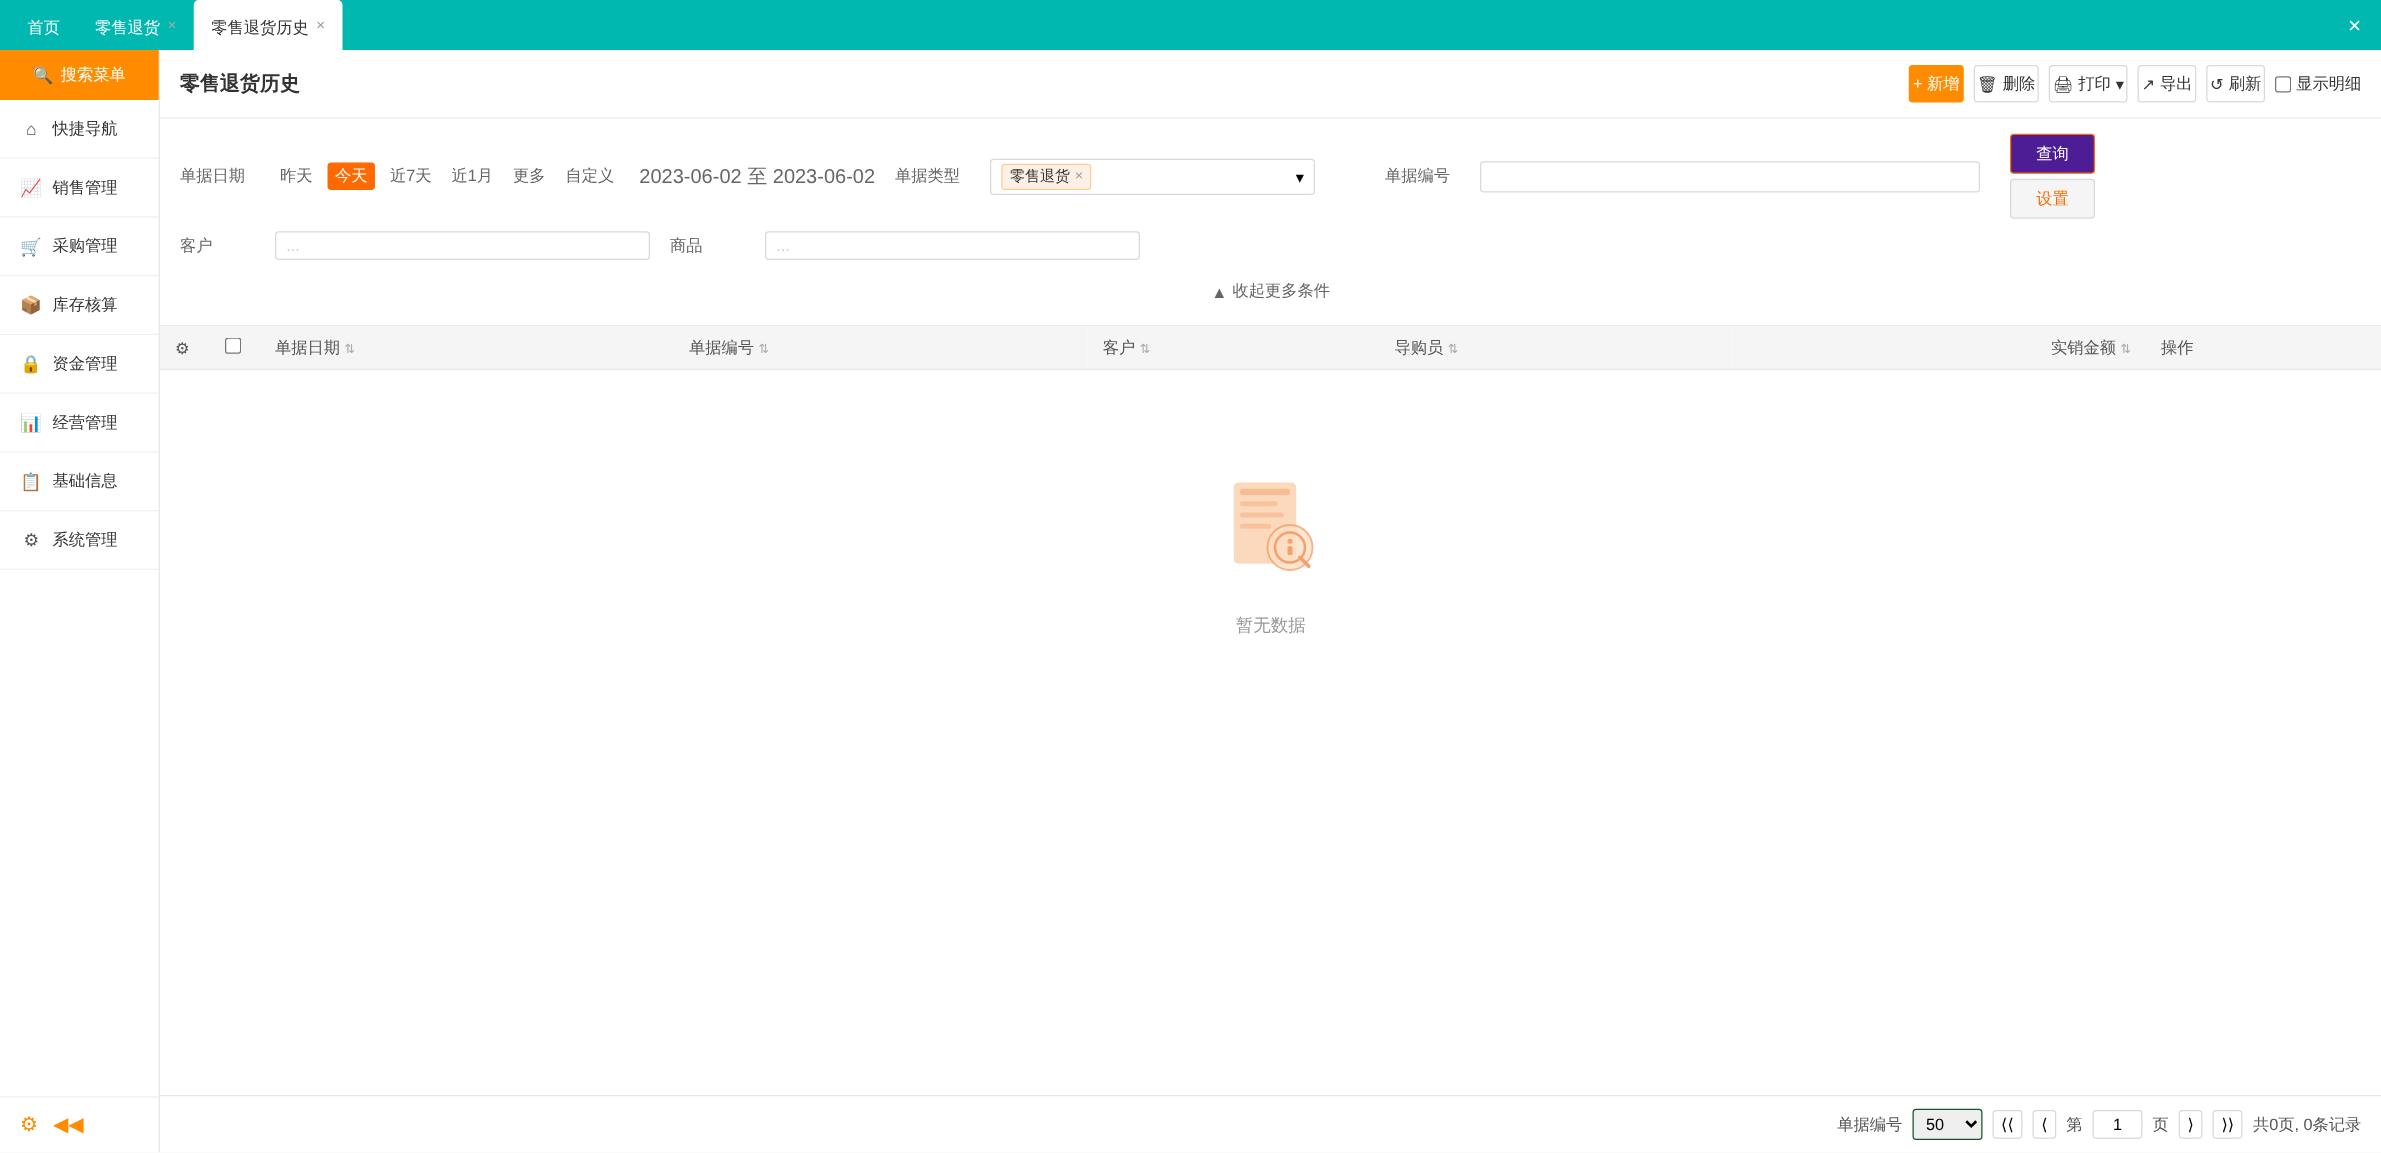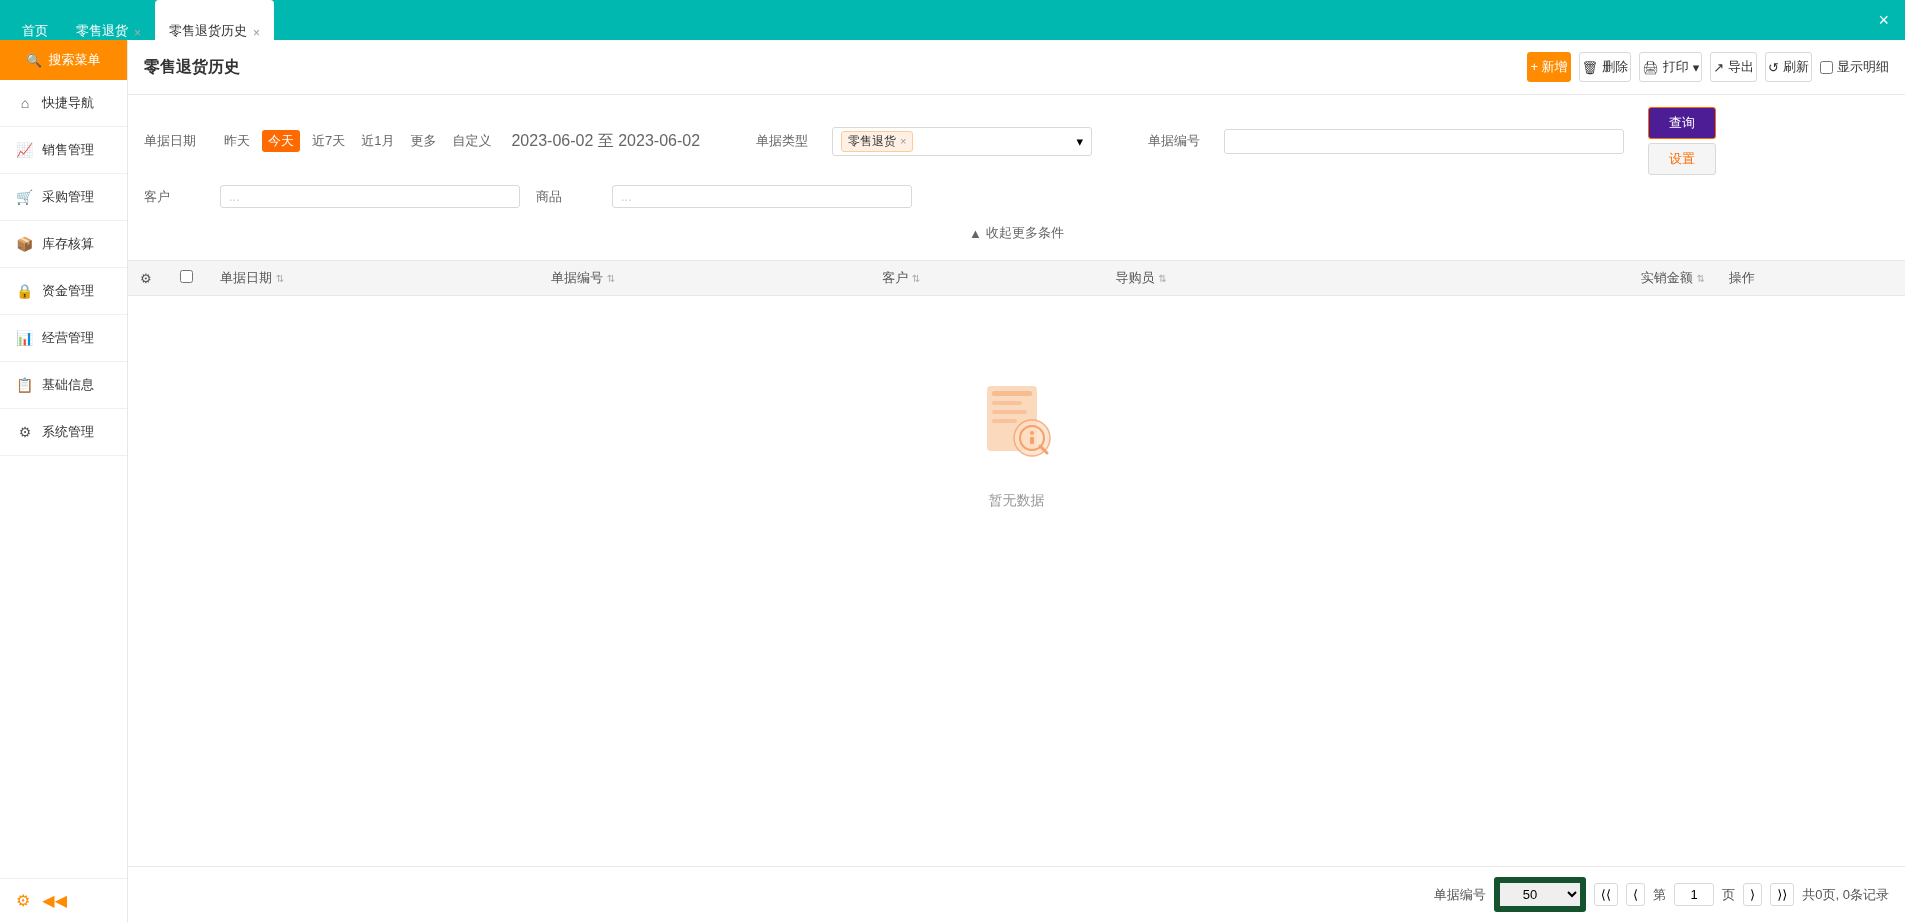--- a/index.html
+++ b/index.html
@@ -9,22 +9,22 @@
     .top-bar {
       background: #00b8b0;
       height: 40px;
       display: flex;
       align-items: center;
       padding: 0 0 0 8px;
       flex-shrink: 0;
     }
     .tab-item {
       display: inline-flex;
-      align-items: flex-end;
-      padding: 0 14px;
+      align-items: flex-start;
+      padding: 13px 14px;
       height: 40px;
       color: #fff;
       cursor: pointer;
       font-size: 13px;
       gap: 6px;
     }
     .tab-item.active {
       background: #fff;
       color: #333;
       border-radius: 4px 4px 0 0;
@@ -319,23 +319,23 @@
       justify-content: flex-end;
       padding: 10px 16px;
       border-top: 1px solid #e8e8e8;
       background: #fff;
       flex-shrink: 0;
       gap: 8px;
       font-size: 13px;
       color: #555;
     }
     .page-size-select {
-      border: 6px solid #14532d;
-      border-radius: 3px;
-      padding: 3px 19px;
+      border: 1px solid #14532d;
+      border-radius: 3px;
+      padding: 3px 6px;
       font-size: 13px;
     }
     .page-nav-btn {
       border: 1px solid #d9d9d9;
       border-radius: 3px;
       padding: 3px 6px;
       cursor: pointer;
       background: #fff;
       font-size: 13px;
     }
@@ -450,21 +450,21 @@
         <div class="date-range-options">
           <span class="date-opt">昨天</span>
           <span class="date-opt active">今天</span>
           <span class="date-opt">近7天</span>
           <span class="date-opt">近1月</span>
           <span class="date-opt">更多</span>
           <span class="date-opt">自定义</span>
         </div>
         <span class="date-value">2023-06-02 至 2023-06-02</span>
 
-        <span class="filter-label" style="margin-left:40px;">单据类型</span>
+        <span class="filter-label" style="">单据类型</span>
         <div class="filter-tag-input" style="min-width:260px;">
           <span class="filter-tag">
             <span>零售退货</span>
             <span class="filter-tag-close">×</span>
           </span>
           <span style="flex:1"></span>
           <span>▾</span>
         </div>
 
         <span class="filter-label" style="margin-left:40px;">单据编号</span>

